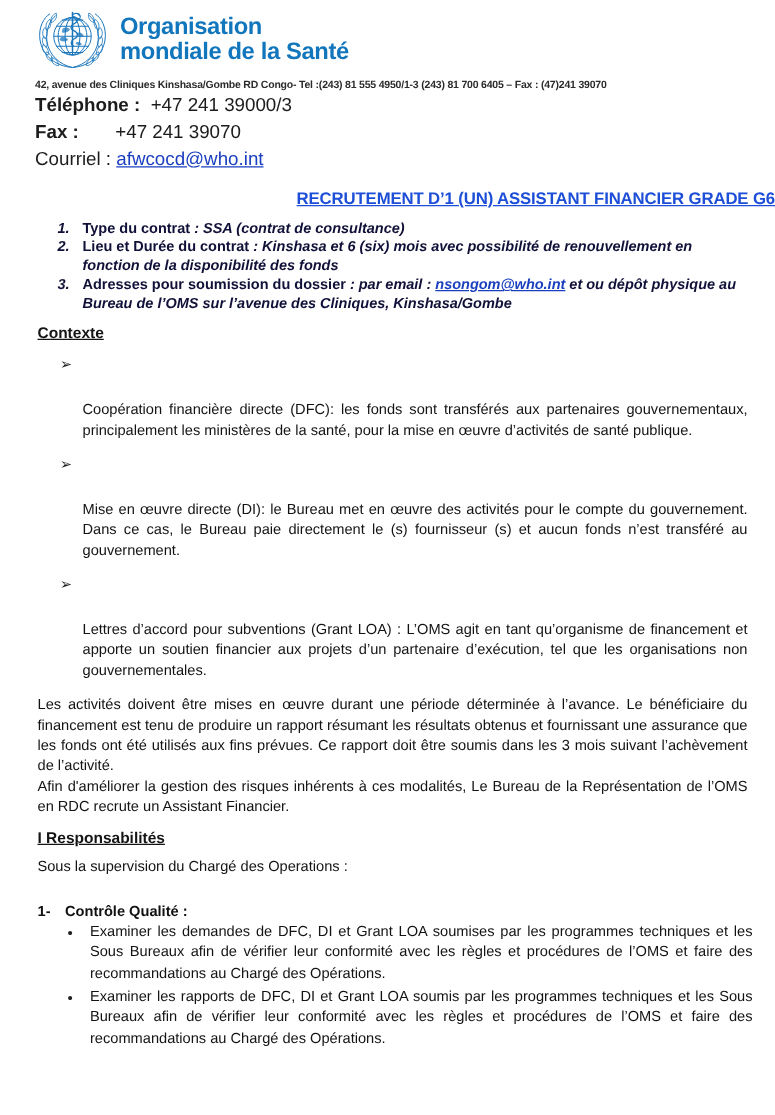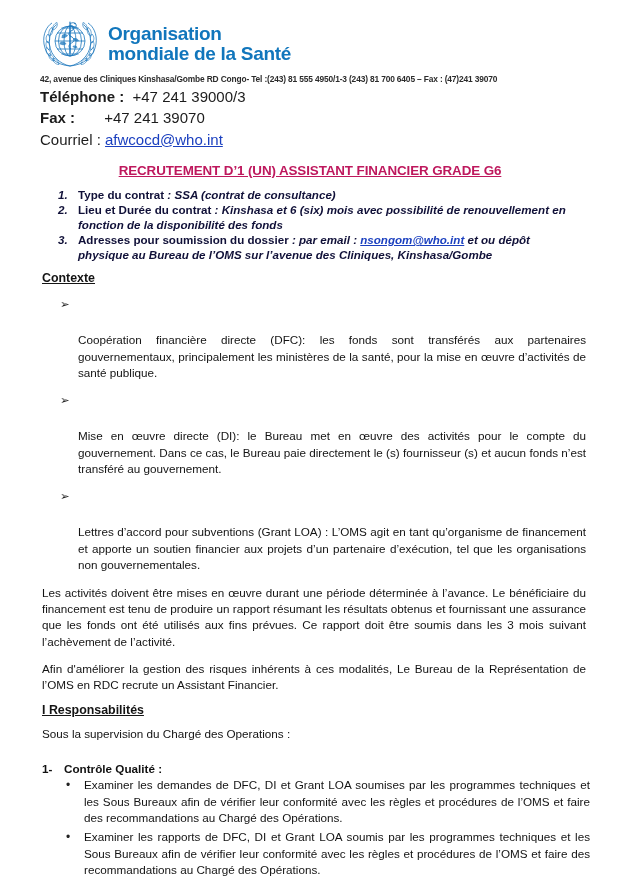--- a/index.html
+++ b/index.html
@@ -12,21 +12,21 @@
     height: 892px;
     overflow: hidden;
     font-family: "Liberation Sans", sans-serif;
     color: #1a1a1a;
     -webkit-font-smoothing: antialiased;
   }
   .page {
     position: relative;
     width: 620px;
     height: 848px;
-    padding: 12px;
+    padding: 0;
     box-sizing: border-box;
   }
 
   
   .letterhead {
     padding: 6px 22px 0 28px;
   }
   .logo-row {
     display: flex;
     align-items: center;
@@ -65,24 +65,24 @@
   }
   .contact-line .lbl { font-weight: bold; }
   .mailto {
     color: #1a3fbf;
     text-decoration: underline;
     text-align: right;
   }
 
   
   .doc-title {
-    text-align: center;
+    text-align: right;
     font-weight: bold;
     font-size: 13.4px;
-    color: #be185d;
+    color: #1d4ed8;
     margin: 13px 0 9px 0;
     letter-spacing: -0.1px;
   }
   .doc-title span { text-decoration: underline; }
 
   
   .terms {
     margin: 0 26px 0 46px;
     padding: 0;
     list-style: none;
@@ -117,21 +117,21 @@
   }
   .section-head span { text-decoration: underline; }
 
   .para {
     margin: 0 22px 0 30px;
     font-size: 11.7px;
     line-height: 1.40;
     color: #131313;
     text-align: justify;
   }
-  .para + .para { margin-top: 11px; }
+  .para + .para { }
 
   .arrow-list {
     margin: 11px 22px 0 30px;
     padding: 0;
     list-style: none;
   }
   .arrow-list li {
     display: flex;
     font-size: 11.7px;
     line-height: 1.40;

